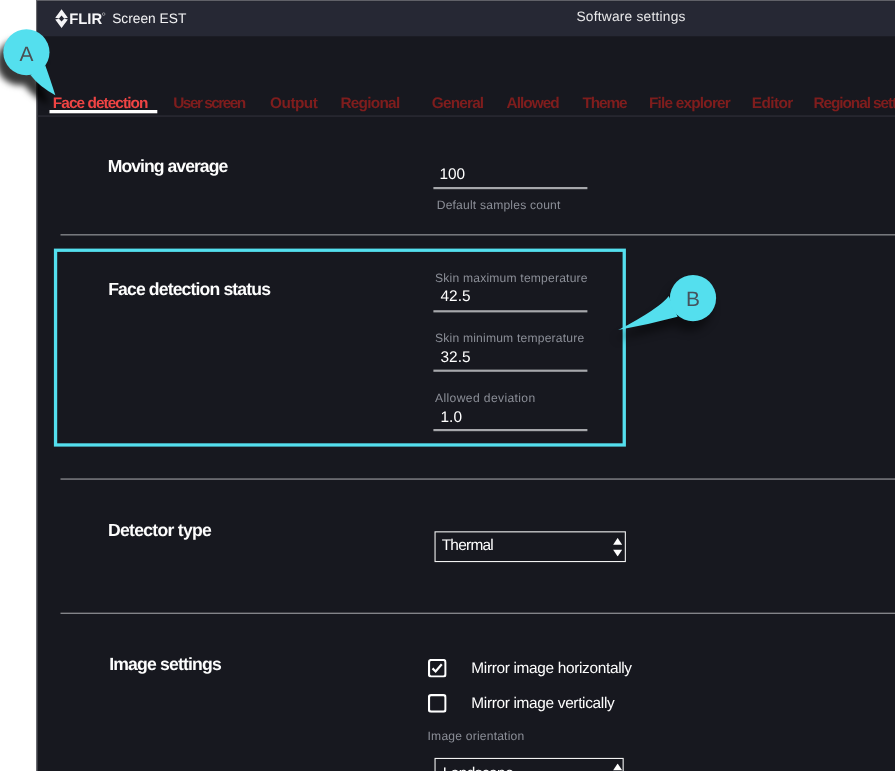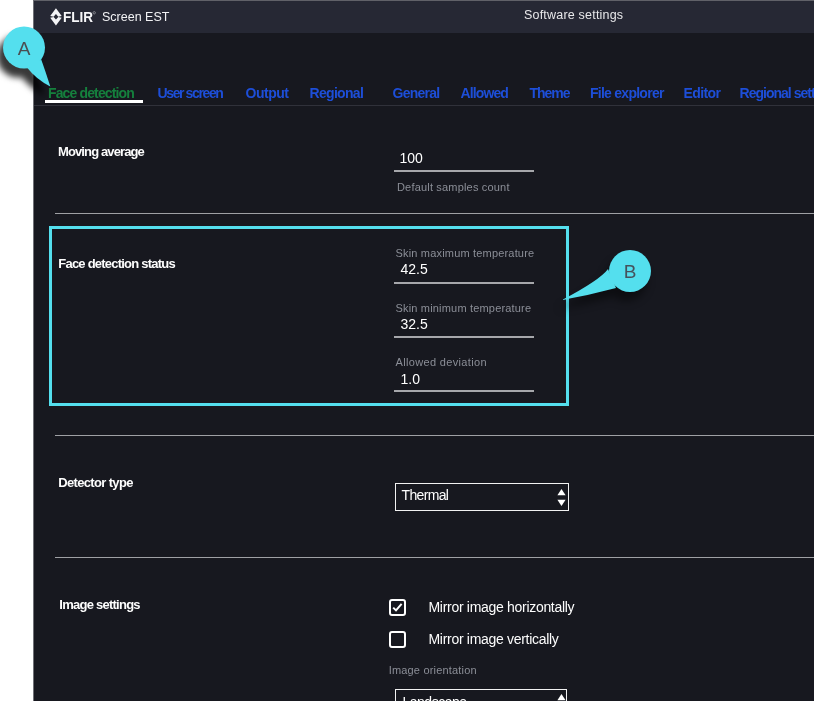--- a/index.html
+++ b/index.html
@@ -2,27 +2,27 @@
 <html><head>
 <meta charset="utf-8">
 <style>
   html,body{margin:0;padding:0;}
   body{width:814px;height:701px;background:#ffffff;position:relative;overflow:hidden;
        font-family:"Liberation Sans", sans-serif;}
   .abs{position:absolute;white-space:nowrap;}
   #win{left:33px;top:0;width:781px;height:701px;background:#17181f;
        border-left:1px solid #6f7076;border-top:1px solid #606168;box-sizing:border-box;}
   #topbar{left:34px;top:1px;width:780px;height:32px;background:#262834;}
-  .seclabel{font-weight:bold;font-size:13px;color:#fdfdfd;line-height:14px;}
+  .seclabel{font-weight:bold;font-size:16px;color:#fdfdfd;line-height:14px;margin-left:40px;}
   .flabel{font-size:11px;color:#8b8e97;line-height:11px;letter-spacing:0.18px;}
   .fvalue{font-size:14px;color:#ffffff;line-height:14px;}
   .uline{height:2px;background:#a6a7ab;}
   .divider{height:1px;background:#9fa0a4;left:55px;width:759px;}
-  .tab{font-size:14px;line-height:14px;color:#1d4ed8;font-weight:bold;}
-  .tabactive{color:#15803d;font-weight:bold;}
+  .tab{font-size:14px;line-height:14px;color:#7f1d1d;font-weight:bold;}
+  .tabactive{color:#ef4444;font-weight:bold;}
   .cbtext{font-size:14px;line-height:14px;color:#fdfdfd;letter-spacing:-0.3px;}
 </style>
 </head>
 <body>
   <div class="abs" id="win"></div>
   <div class="abs" id="topbar"></div>
 
   <svg class="abs" style="left:49.5px;top:8px;" width="50" height="19" viewBox="0 0 50 19">
     <path fill="#f4f4f6" d="M5.95,0.35 L11.7,8.05 L8.3,8.75 L5.95,6.1 L3.6,8.75 L0.2,8.05 Z"></path>
     <path fill="#f4f4f6" d="M5.95,17.4 L11.7,9.65 L8.3,9.0 L5.95,11.6 L3.6,9.0 L0.2,9.65 Z"></path>

